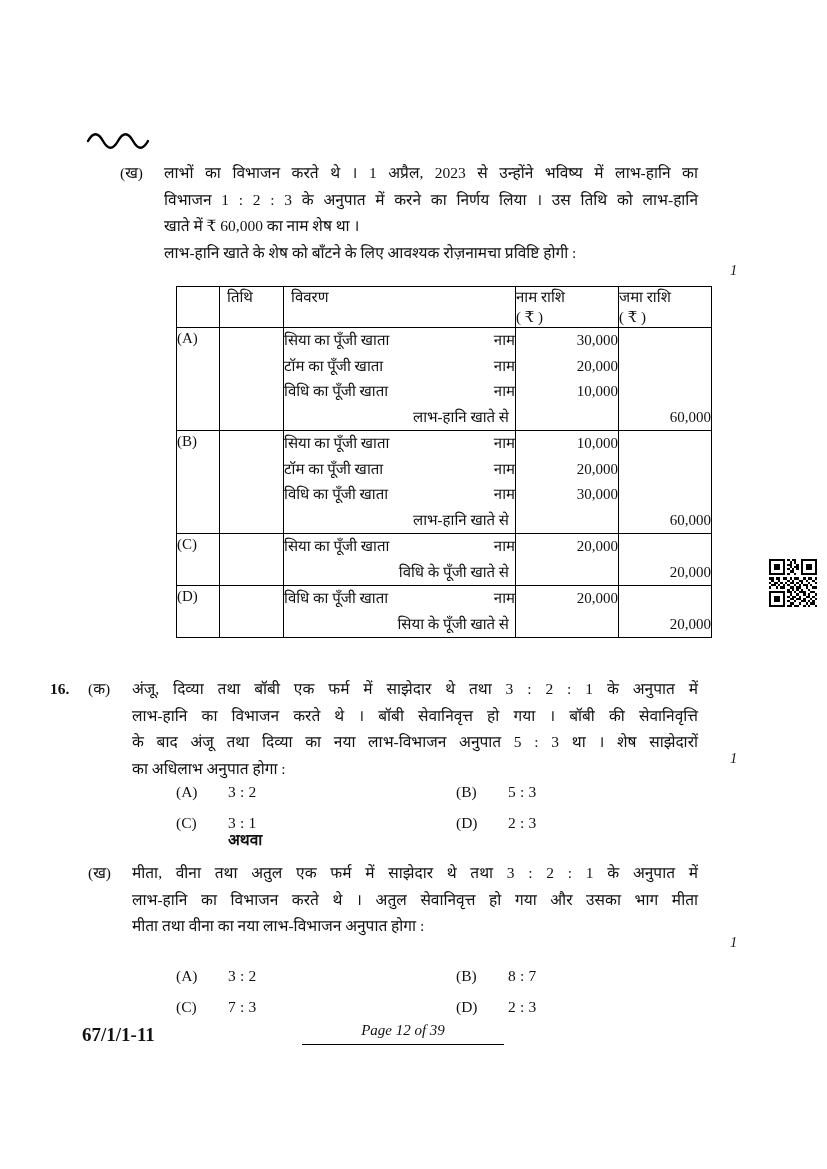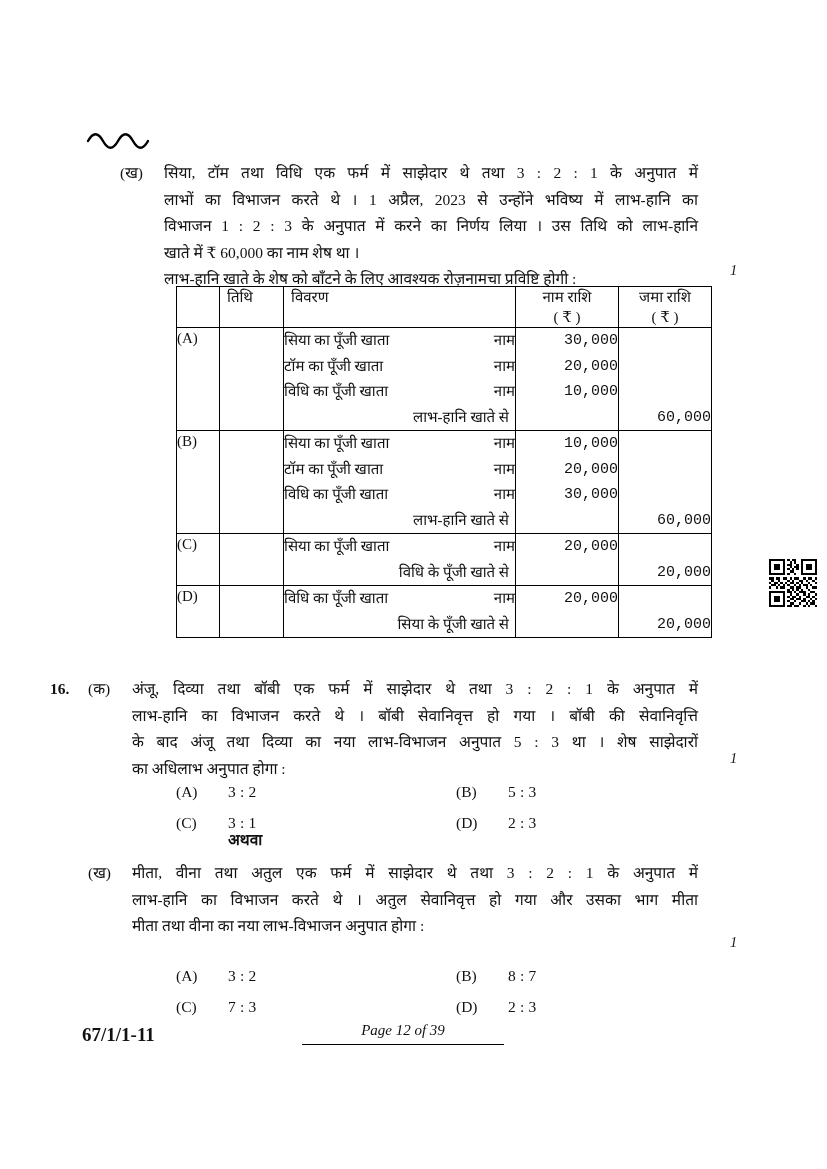--- a/index.html
+++ b/index.html
@@ -87,21 +87,21 @@
     padding: 0;
     vertical-align: top;
   }
   .col-opt   { width: 42px; }
   .col-date  { width: 56px; }
   .col-part  { width: 224px; }
   .col-debit { width: 102px; }
   .col-credit{ width: 92px; }
 
   .hd {
-    text-align: center;
+    text-align: left;
     font-weight: normal;
     padding: 3px 4px 5px 4px;
     line-height: 20px;
   }
   .hd.left {
     text-align: left;
     padding-left: 7px;
     vertical-align: top;
   }
   .hd-sym { display: block; }
@@ -127,21 +127,20 @@
   }
   .prow .acct { }
   .prow .dr { padding-left: 8px; }
   .prow.indent {
     justify-content: flex-end;
     padding-right: 6px;
   }
   .amtline {
     line-height: 25.5px;
     height: 25.5px;
-    font-family: Liberation Mono, monospace;
   }
   .amtline.blank { color: transparent; }
 
   
   .opts {
     position: absolute;
     width: 560px;
     font-size: 15.5px;
   }
   .optrow {
@@ -198,21 +197,20 @@
   <div class="squiggle">
     <svg width="70" height="20" viewBox="0 0 70 20" aria-hidden="true">
       <path d="M2,11 C7,2 12,2 17,11 C22,20 27,20 32,11 C37,2 42,2 47,11 C52,20 57,20 62,11" fill="none" stroke="#000" stroke-width="2.4" stroke-linecap="round"></path>
     </svg>
   </div>
 
   <div class="qblock" style="left:82px; top:160px; width:616px;">
     <div class="qnum"></div>
     <div class="qpart">(ख)</div>
     <div class="qbody">
-      <p class="para">सिया, टॉम तथा विधि एक फर्म में साझेदार थे तथा 3 : 2 : 1 के अनुपात में</p>
       <p class="para">लाभों का विभाजन करते थे । 1 अप्रैल, 2023 से उन्होंने भविष्य में लाभ-हानि का</p>
       <p class="para">विभाजन 1 : 2 : 3 के अनुपात में करने का निर्णय लिया । उस तिथि को लाभ-हानि</p>
       <p class="para last">खाते में ₹ 60,000 का नाम शेष था ।</p>
       <p class="para last">लाभ-हानि खाते के शेष को बाँटने के लिए आवश्यक रोज़नामचा प्रविष्टि होगी :</p>
     </div>
   </div>
   <div class="marks" style="left:730px; top:262px;">1</div>
 
   <table class="jtable">
     <thead>

